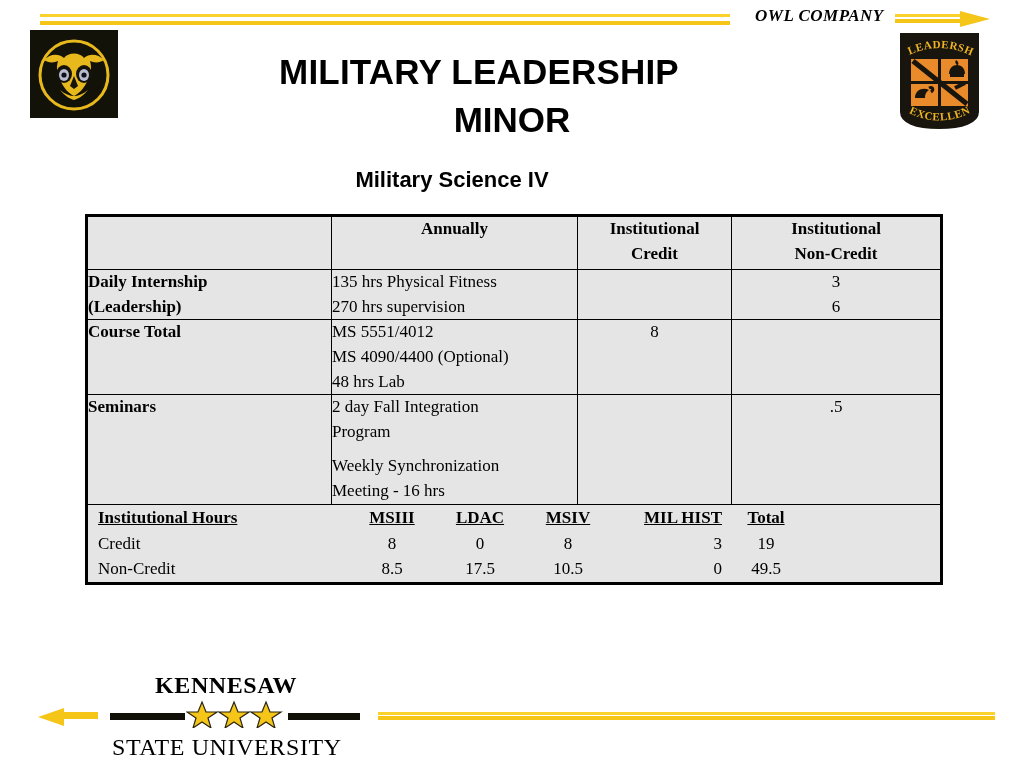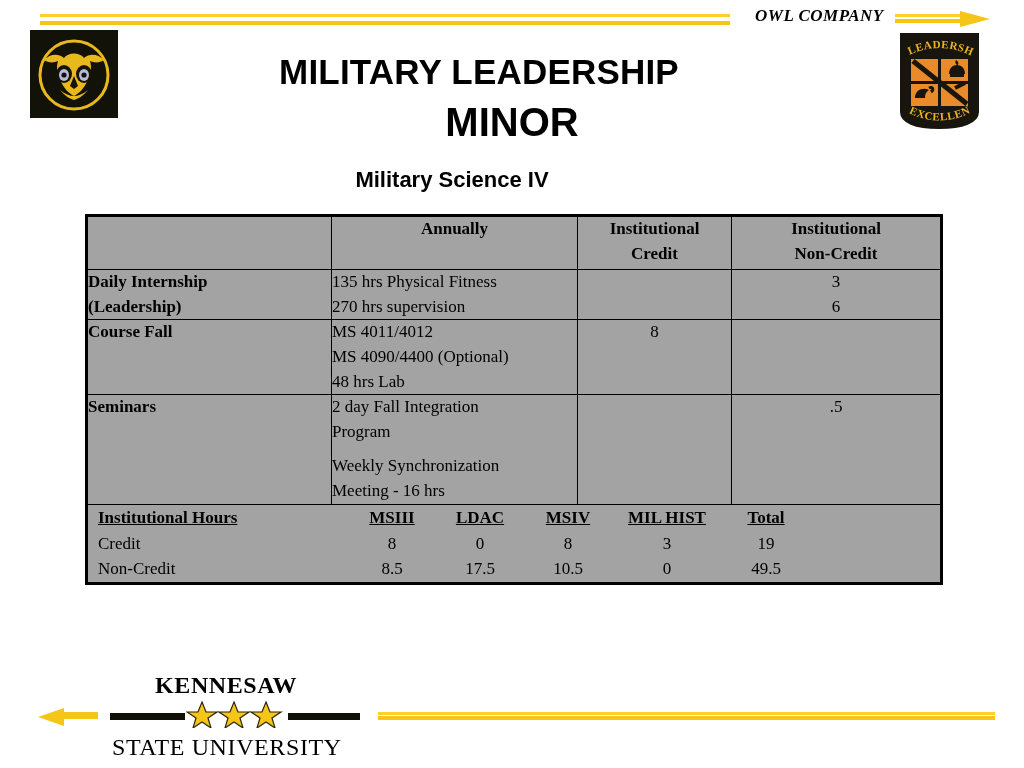--- a/index.html
+++ b/index.html
@@ -91,42 +91,42 @@
     letter-spacing: 0.2px;
   }
   .sub-title {
     position: absolute;
     left: 0;
     top: 100px;
     width: 1024px;
     text-align: center;
     font-family: "Liberation Sans", "DejaVu Sans", sans-serif;
     font-weight: bold;
-    font-size: 40px;
+    font-size: 35px;
   }
   .section-title {
     position: absolute;
     left: 0;
     top: 167px;
     width: 904px;
     text-align: center;
     font-family: "Liberation Sans", "DejaVu Sans", sans-serif;
     font-weight: bold;
     font-size: 22px;
   }
 
   
   .req-table {
     position: absolute;
     left: 85px;
     top: 214px;
     width: 855px;
     border-collapse: collapse;
     table-layout: fixed;
-    background: #a3a3a3;
+    background: #e5e5e5;
   }
   .req-table td {
     border: 1px solid #000000;
     padding: 0;
     vertical-align: top;
     font-family: "Liberation Serif", "DejaVu Serif", serif;
     font-size: 17px;
     line-height: 1.45;
   }
   .req-table .outer-top    { border-top-width: 3px; }
@@ -157,21 +157,21 @@
     font-family: "Liberation Serif", "DejaVu Serif", serif;
     font-size: 17px;
   }
   .summary-grid td {
     border: none;
     padding: 1px 0;
     line-height: 1.4;
   }
   .s-name  { width: 250px; padding-left: 10px !important; }
   .s-col   { width: 88px;  text-align: center; }
-  .s-colw  { width: 110px; text-align: center; }
+  .s-colw  { width: 110px; text-align: right; }
   .s-tail  { width: 141px; }
   .s-head  { font-weight: bold; text-decoration: underline; }
 
   
   .ksu-top {
     position: absolute;
     left: 155px;
     top: 672px;
     font-family: "Liberation Serif", "DejaVu Serif", serif;
     font-weight: bold;
@@ -311,24 +311,24 @@
       </td>
       <td class="cell-pad ctr"></td>
       <td class="outer-right cell-pad ctr">
         <div>3</div>
         <div>6</div>
       </td>
     </tr>
 
     <tr>
       <td class="outer-left cell-pad rowlabel">
-        <div>Course Fall</div>
+        <div>Course Total</div>
       </td>
       <td class="cell-pad">
-        <div>MS 4011/4012</div>
+        <div>MS 5551/4012</div>
         <div>MS 4090/4400 (Optional)</div>
         <div>48 hrs Lab</div>
       </td>
       <td class="cell-pad ctr vmid">8</td>
       <td class="outer-right cell-pad ctr"></td>
     </tr>
 
     <tr>
       <td class="outer-left cell-pad rowlabel">
         <div>Seminars</div>

